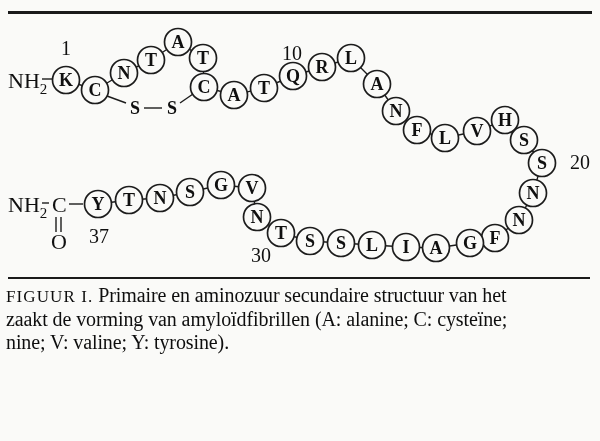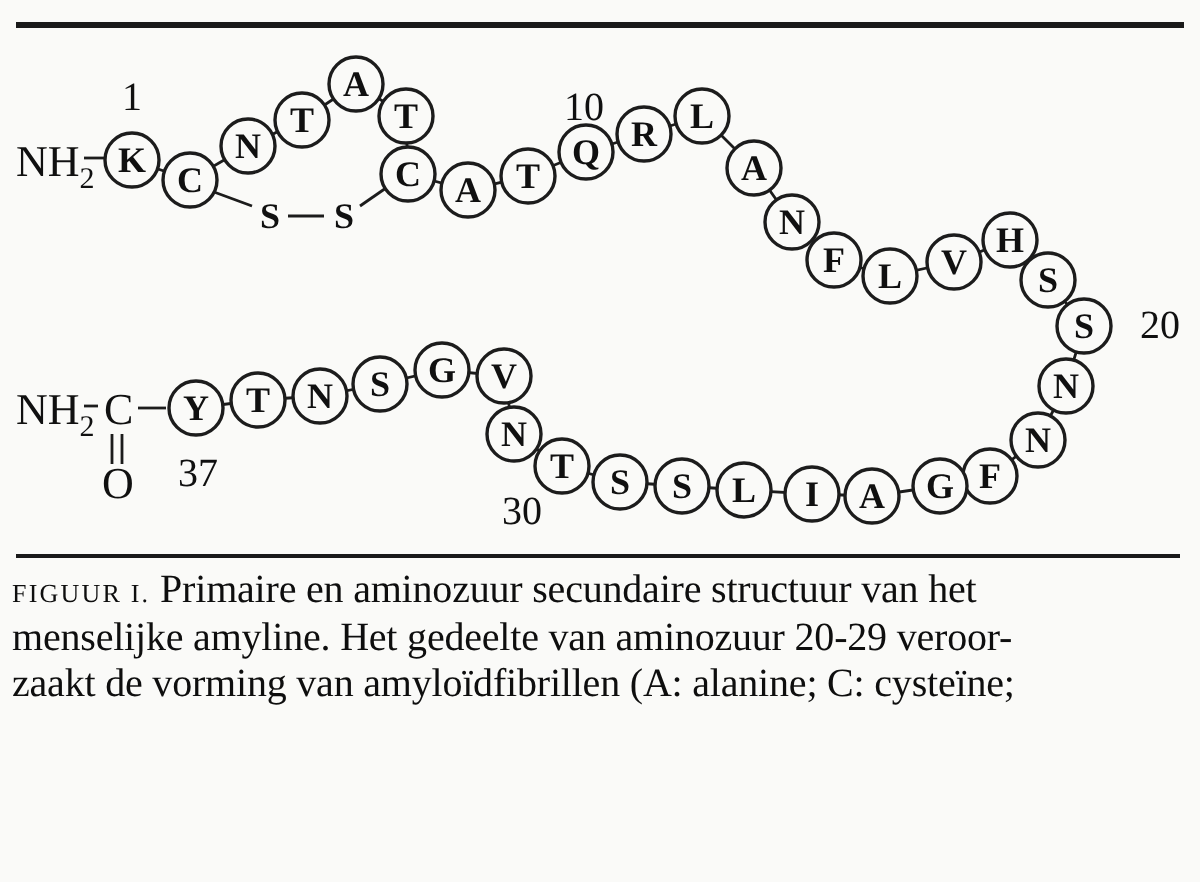--- a/index.html
+++ b/index.html
@@ -17,21 +17,21 @@
   .s-label{font-family:"Liberation Serif",serif;font-weight:bold;font-size:18px;text-anchor:middle;fill:#101010;}
   .poslbl{font-family:"Liberation Serif",serif;font-size:20px;text-anchor:middle;fill:#101010;}
   .term{font-family:"Liberation Serif",serif;font-size:22px;fill:#101010;}
   .sub{font-size:15px;}
 
   .caption{
     position:absolute;left:6px;top:284px;width:590px;
     font-size:20px;line-height:23px;letter-spacing:-0.1px;color:#0e0e0e;
   }
   .cap-line{white-space:nowrap;}
-  .smallcaps{font-size:13px;letter-spacing:1.1px;}
+  .smallcaps{font-size:17px;letter-spacing:1.1px;}
 </style>
 </head>
 <body>
 
 <div class="page">
   <div class="top-rule"></div>
 
   <svg class="structure" viewBox="0 0 600 278">
       <path d="M 66 80 L 95 90 L 124 73 L 151 60 L 178 42 L 203 58 L 204 87 L 234 95 L 264 88 L 293 76 L 322 67 L 351 58 L 377 84 L 396 111 L 417 130 L 445 138 L 477 131 L 505 120 L 524 140 L 542 163 L 533 193 L 519 220 L 495 238 L 470 243 L 436 248 L 406 247 L 372 245 L 341 243 L 310 241 L 281 233 L 257 217 L 252 188 L 221 185 L 190 192 L 160 198 L 129 200 L 98 204" class="bond"></path>
       <line x1="107" y1="96" x2="126" y2="103" class="bond"></line>
@@ -126,16 +126,16 @@
       <text x="292" y="60" class="poslbl">10</text>
       <text x="580" y="169" class="poslbl">20</text>
       <text x="261" y="262" class="poslbl">30</text>
       <text x="99" y="243" class="poslbl">37</text>
     </svg>
 
   <div class="divider"></div>
 
   <div class="caption">
     <div class="cap-line"><span class="smallcaps">FIGUUR I.</span> <span>Primaire en aminozuur secundaire structuur van het</span></div>
-    <div class="cap-line">menselijke amyline. Het gedeelte van aminozuur 20-29 veroor-</div>
     <div class="cap-line">zaakt de vorming van amyloïdfibrillen (A: alanine; C: cysteïne;</div>
+    <div class="cap-line">nine; V: valine; Y: tyrosine).</div>
   </div>
 </div>
 
 </body></html>

